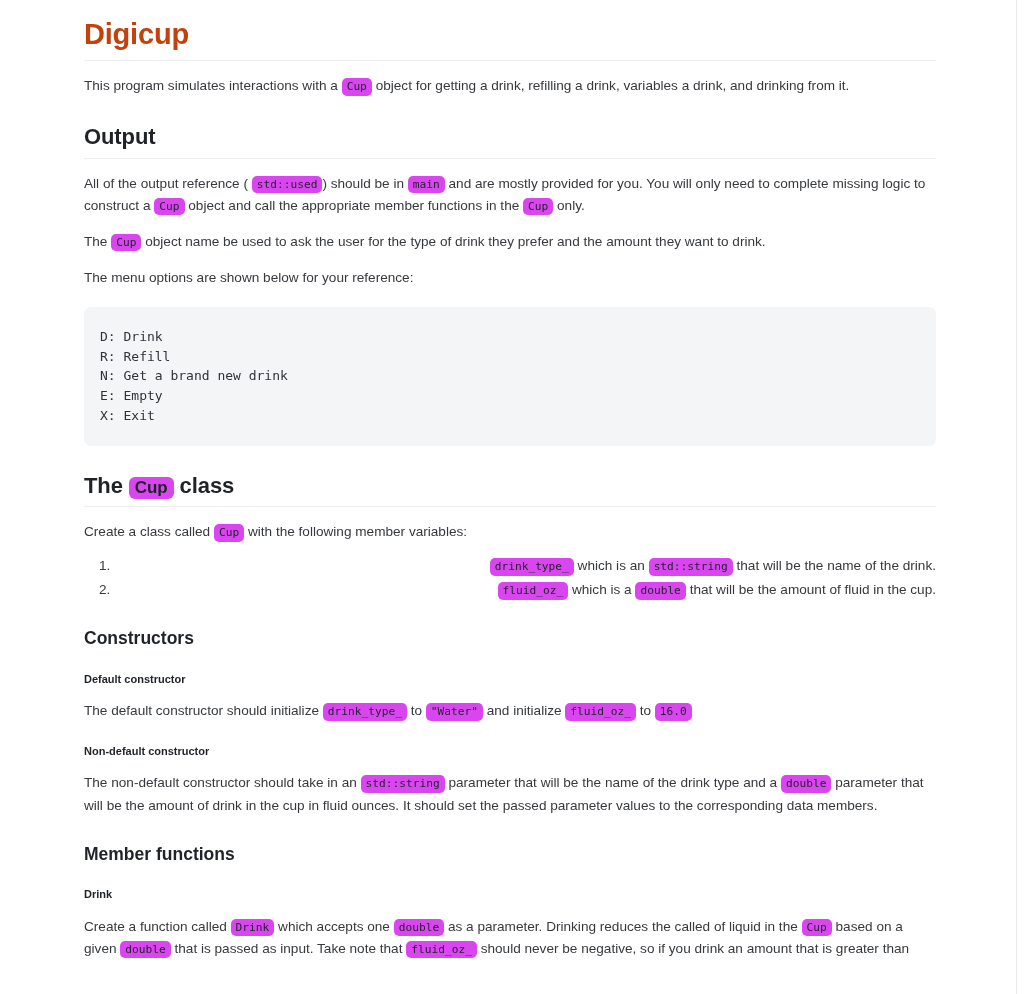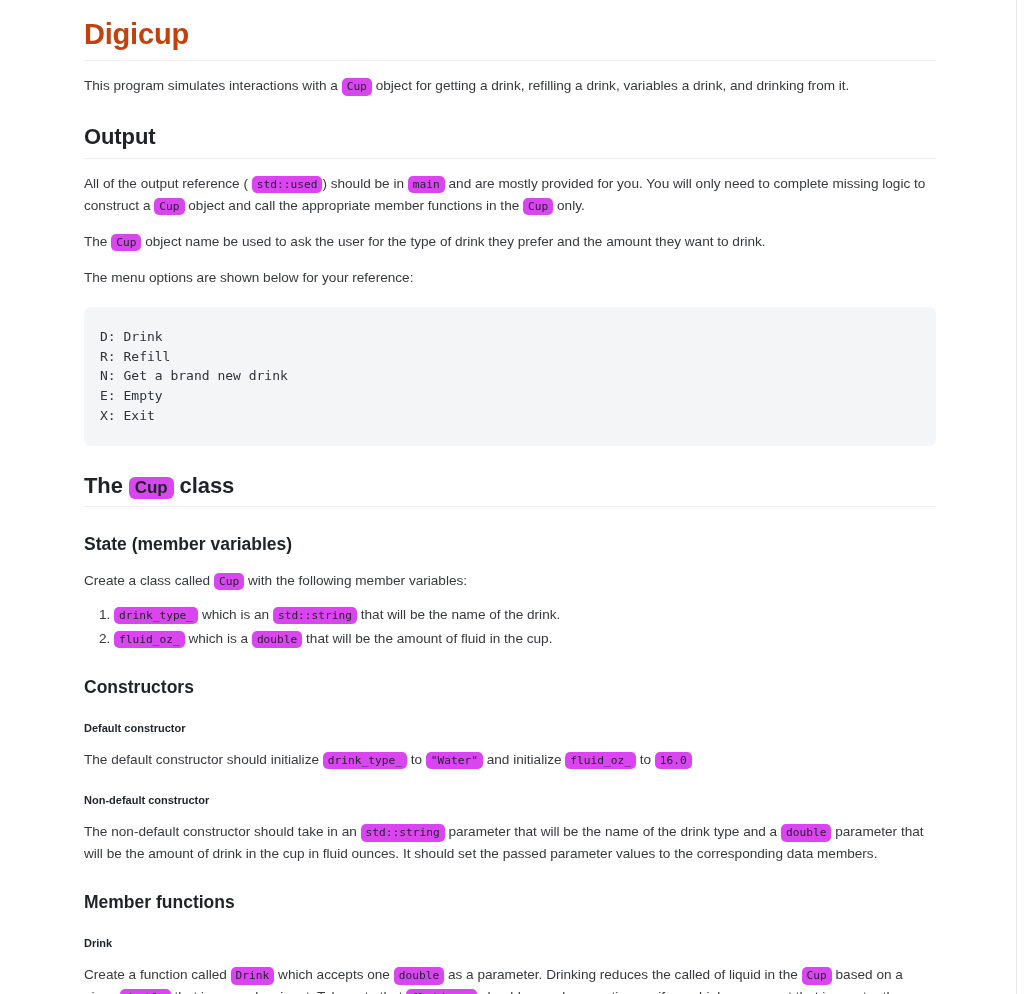--- a/index.html
+++ b/index.html
@@ -77,20 +77,21 @@
     margin: 14px 0 0 0;
     color: #36393d;
   }
 
   ol.numlist {
     font-size: 13.6px;
     line-height: 1.62;
     margin: 12px 0 0 0;
     padding-left: 30px;
     color: #36393d;
+    text-align: right;
   }
   ol.numlist li {
     margin: 2px 0;
   }
 
   
   code.chip {
     font-family: "DejaVu Sans Mono", "Liberation Mono", monospace;
     font-size: 11.2px;
     background: #d946ef;
@@ -155,21 +156,20 @@
   <pre class="codeblock">D: Drink
 R: Refill
 N: Get a brand new drink
 E: Empty
 X: Exit</pre>
 
   <h2 class="h2"><span>The</span>
     <code class="chip">Cup</code>
     <span>class</span></h2>
 
-  <h3 class="h3">State (member variables)</h3>
 
   <p class="para"><span>Create a class called</span>
     <code class="chip">Cup</code>
     <span>with the following member variables:</span></p>
 
   <ol class="numlist">
     <li>
       <code class="chip">drink_type_</code>
       <span>which is an</span>
       <code class="chip">std::string</code>

